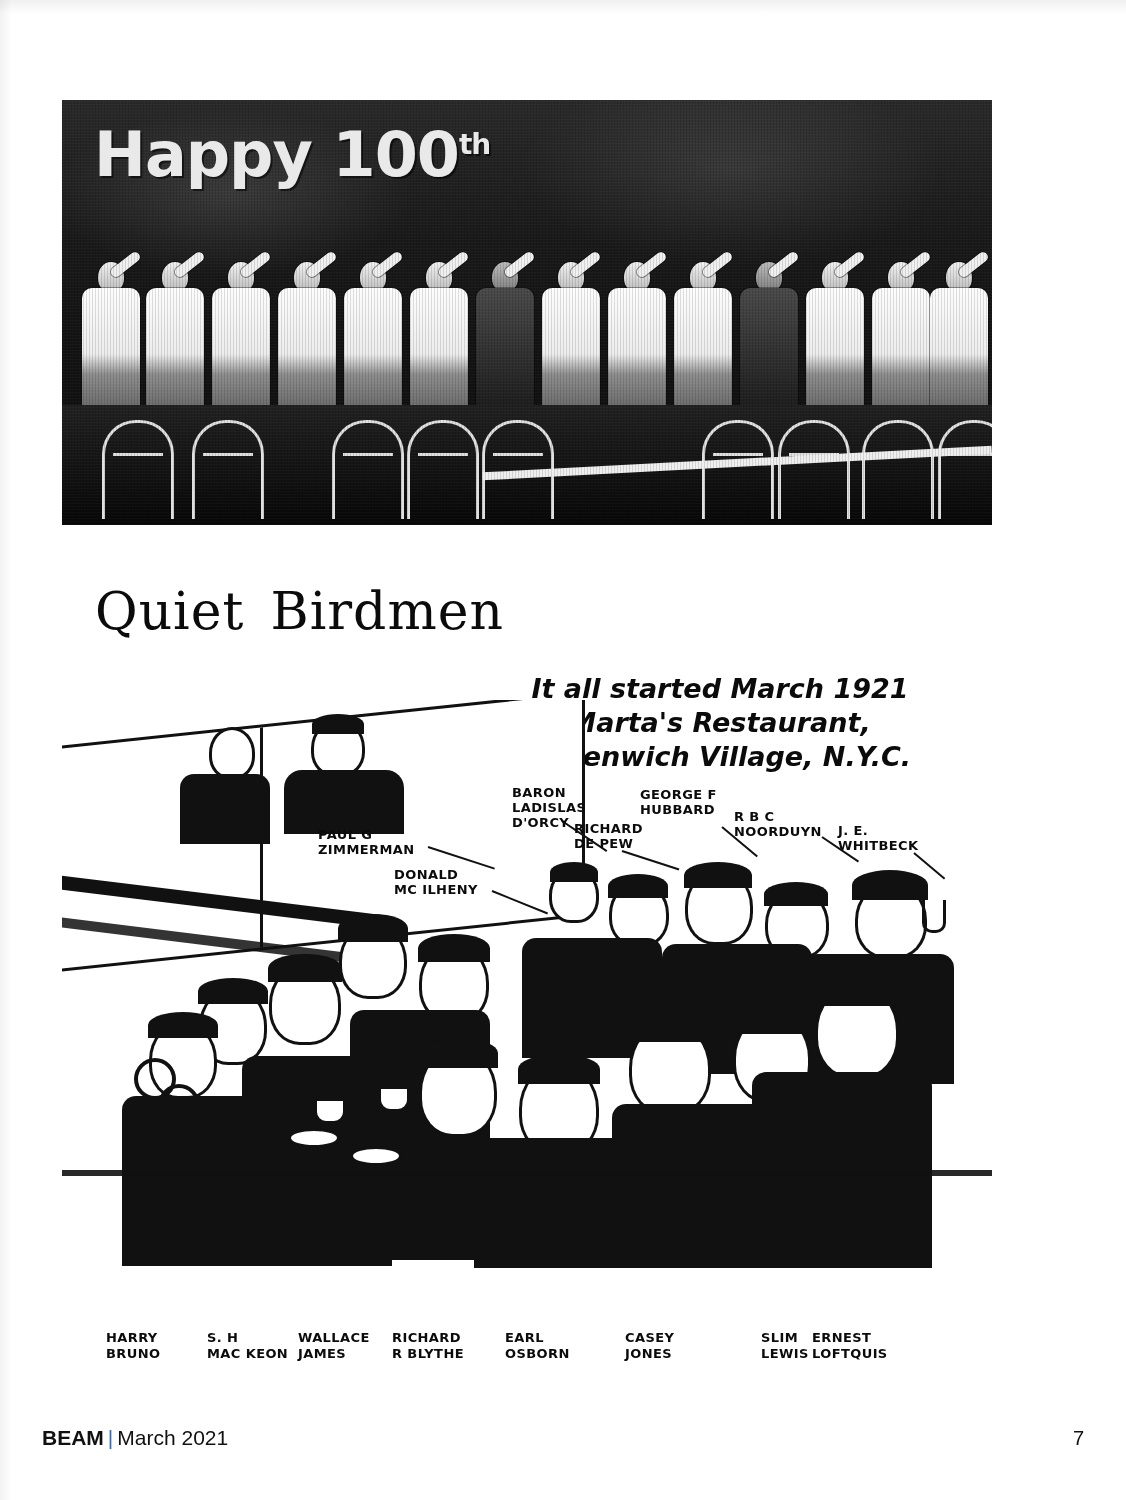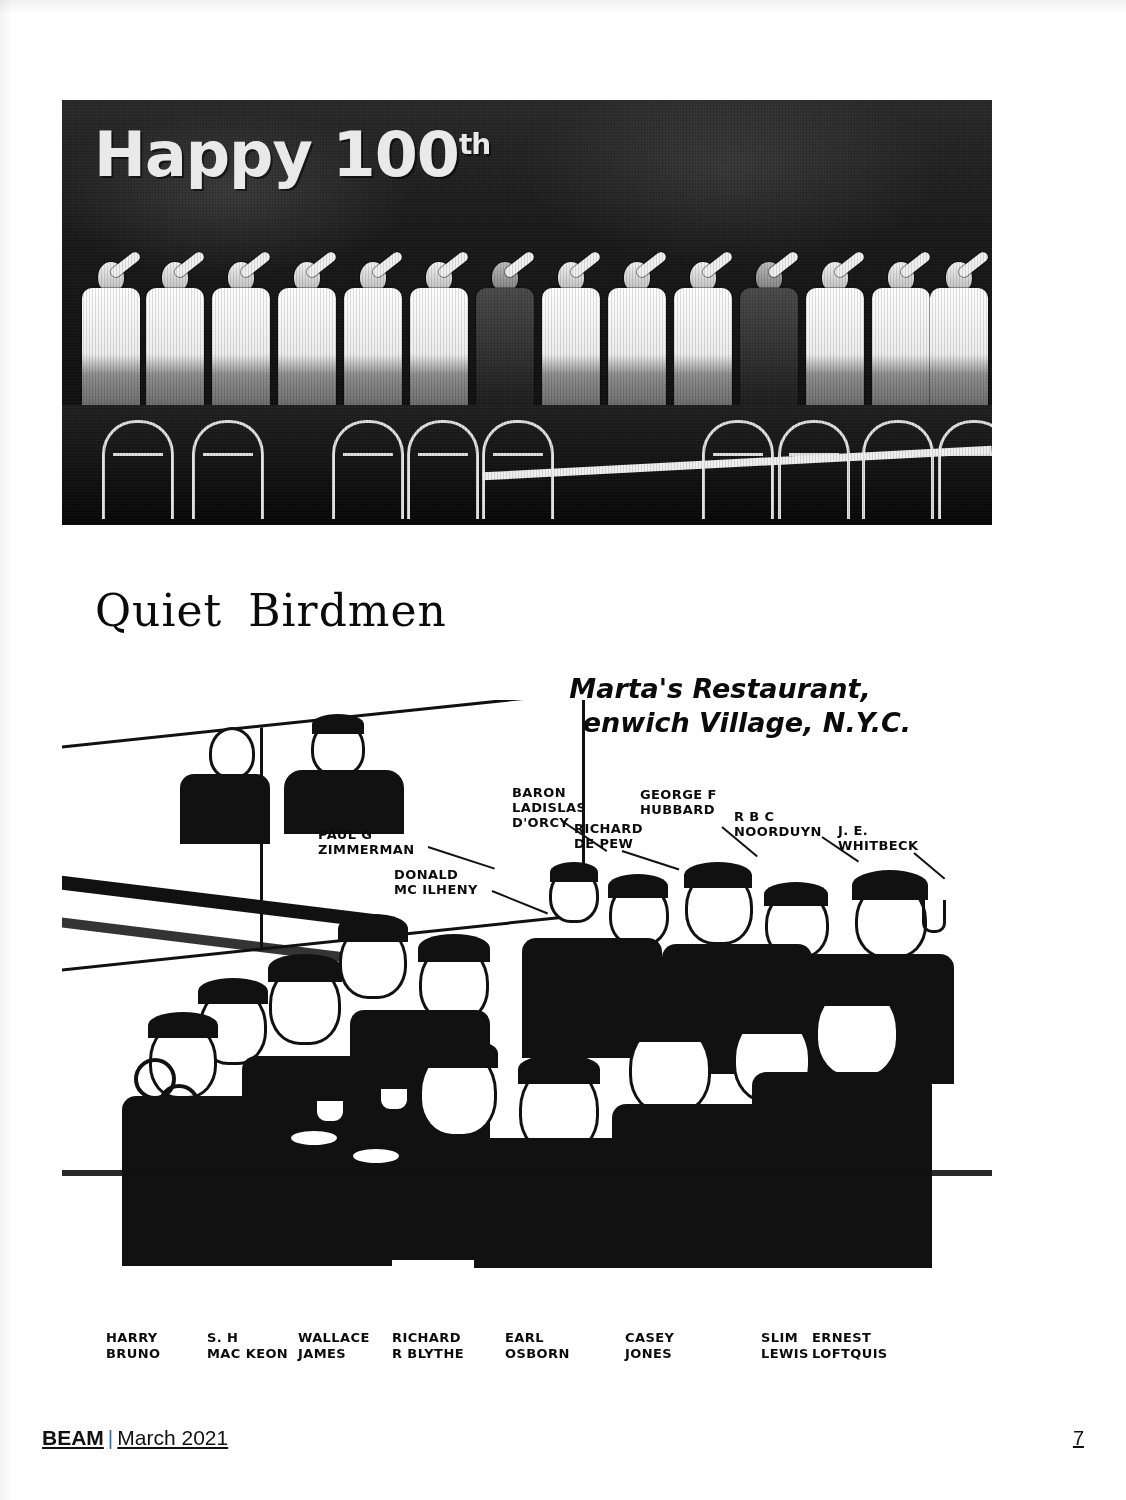--- a/index.html
+++ b/index.html
@@ -151,21 +151,21 @@
     position: absolute;
     left: 95px;
     top: 576px;
     width: 880px;
     height: 70px;
     display: flex;
     align-items: center;
   }
   .headline {
     font-family: "DejaVu Serif", serif;
-    font-size: 44px;
+    font-size: 52px;
     line-height: 1;
     letter-spacing: 1px;
     color: #0b0b0b;
     white-space: nowrap;
   }
   .headline .sp { display:inline-block; width: 26px; }
 
   
   .qb-logo {
     position: relative;
@@ -388,21 +388,20 @@
     position: absolute;
     left: 42px;
     right: 42px;
     top: 1426px;
     height: 30px;
     display: flex;
     align-items: baseline;
     justify-content: space-between;
     font-size: 21px;
     color: #111;
-    text-decoration: underline;
   }
   .footer .brand { font-weight: 700; }
   .footer .sep { color: #3b6ea5; padding: 0 4px; }
   .footer .issue { font-weight: 400; text-align: center; }
   .footer .pageno { font-size: 20px; }
   .footer-left { display: flex; align-items: baseline; }
 
   
   .scan-edge-top {
     position: absolute; left:0; right:0; top:0; height:14px;
@@ -514,20 +513,21 @@
   </div>
 </div>
 
 <div class="headline-row">
   <div class="headline">
     <span>Quiet</span><span class="sp"></span><span>Birdmen</span>
   </div>
 </div>
 
 <div class="subhead">
+  <div>It all started March 1921</div>
   <div>Marta's Restaurant,</div>
   <div>Greenwich Village, N.Y.C.</div>
 </div>
 
 <div class="cartoon">
   <div class="cartoon-ink">
     <div class="wall"></div>
     <div class="counter"></div>
     <div class="counter2"></div>
 

